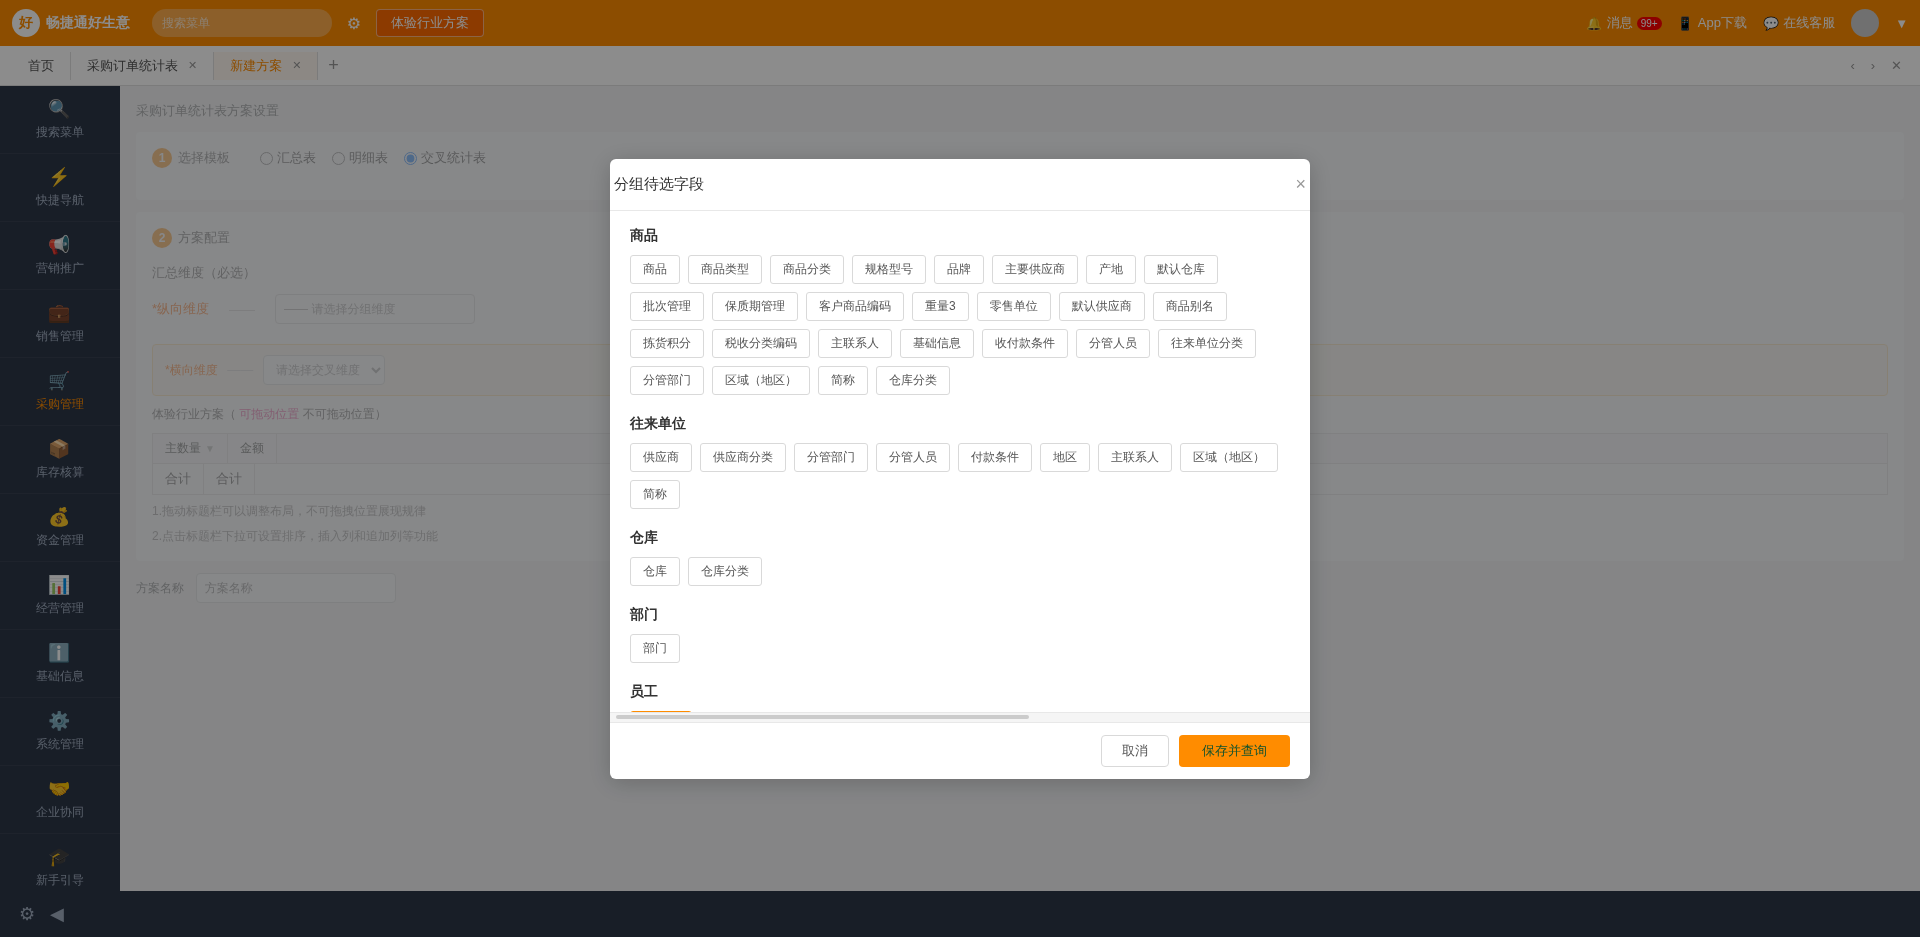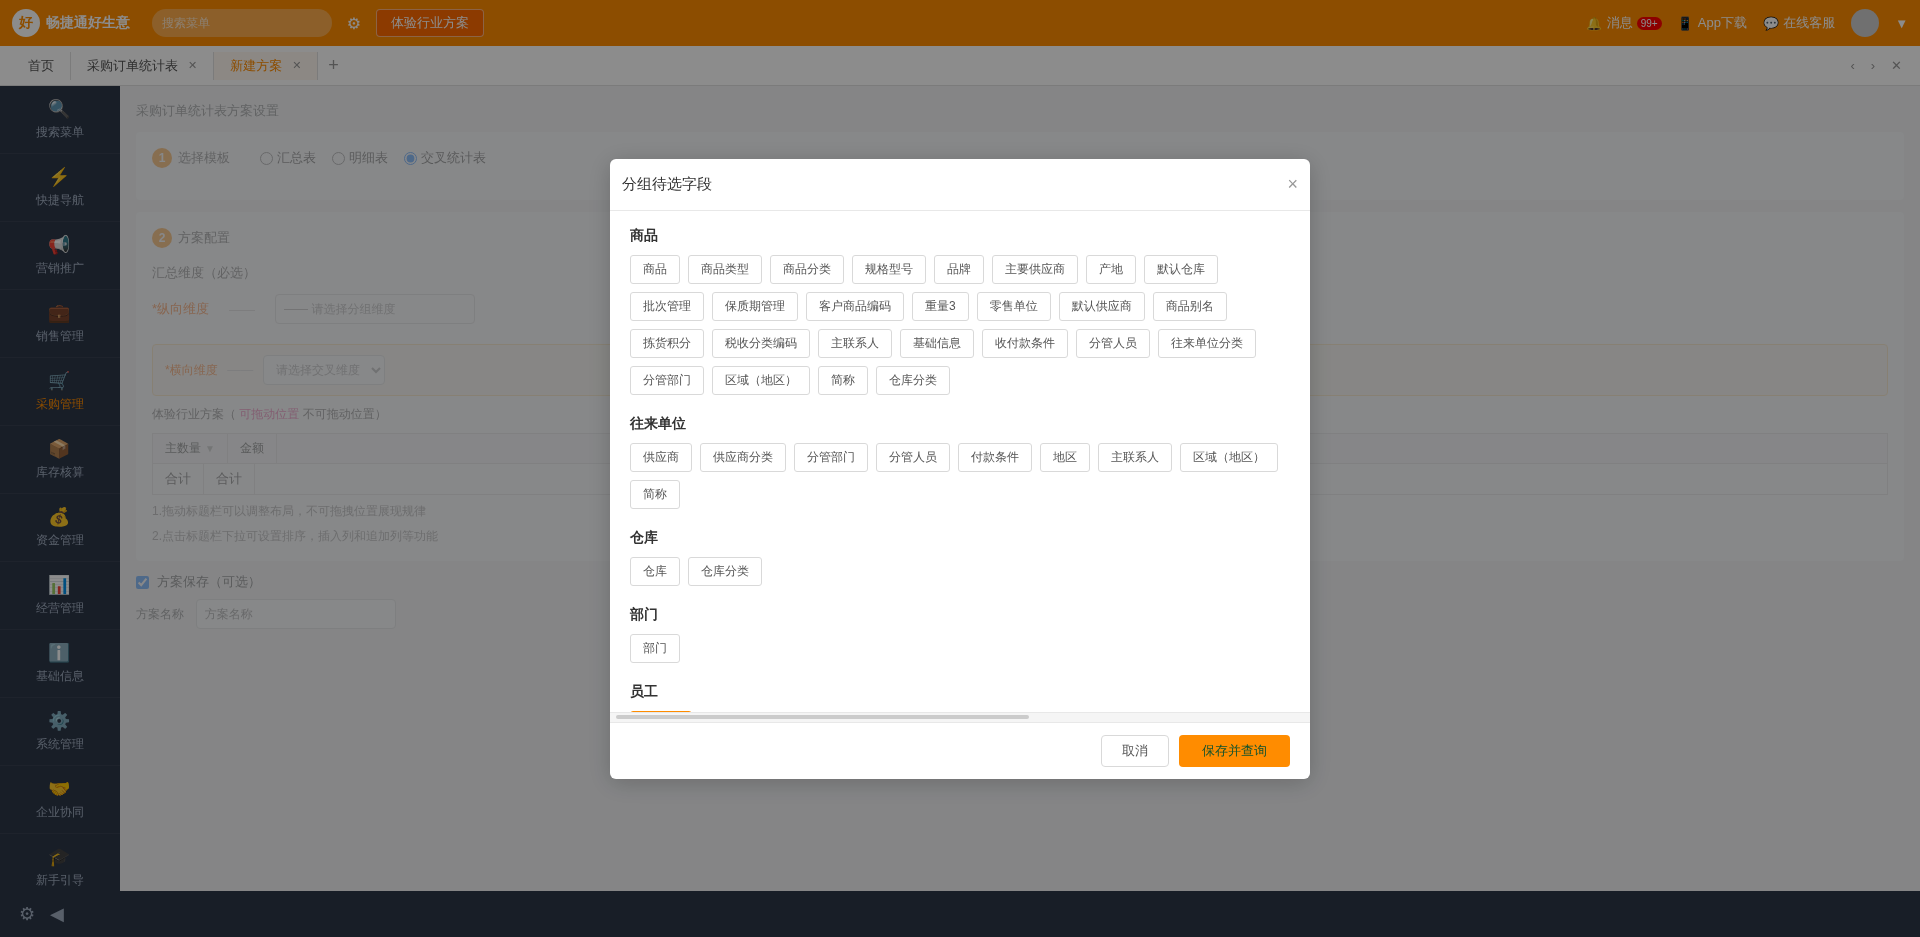--- a/index.html
+++ b/index.html
@@ -197,21 +197,21 @@
       background: white;
       border-radius: 6px;
       width: 700px;
       max-height: 620px;
       display: flex;
       flex-direction: column;
       position: relative;
       box-shadow: 0 4px 24px rgba(0,0,0,0.2);
     }
     .dialog-header {
-      padding: 16px 12px;
+      padding: 16px 4px;
       border-bottom: 1px solid #e8e8e8;
       display: flex;
       align-items: center;
       justify-content: space-between;
       font-size: 15px;
       font-weight: 500;
       flex-shrink: 0;
     }
     .dialog-close {
       cursor: pointer;
@@ -586,24 +586,20 @@
         <div class="stat-col">
           <span>合计</span>
         </div>
       </div>
     </div>
 
     <div class="tip-text">1.拖动标题栏可以调整布局，不可拖拽位置展现规律</div>
     <div class="tip-text">2.点击标题栏下拉可设置排序，插入列和追加列等功能</div>
   </div>
 
-  <div style="display:flex;align-items:center;gap:8px;margin-top:10px;">
-    <input type="checkbox" checked="" style="">
-    <span>方案保存（可选）</span>
-  </div>
   <div style="margin-top:8px;">
     <span style="font-size:12px;color:#555;">方案名称</span>
     <input class="bg-input" type="text" style="margin-left: 8px;" placeholder="方案名称">
   </div>
 </div>
 
 <div class="overlay">
 
   <div class="dialog">
     <div class="dialog-header">

